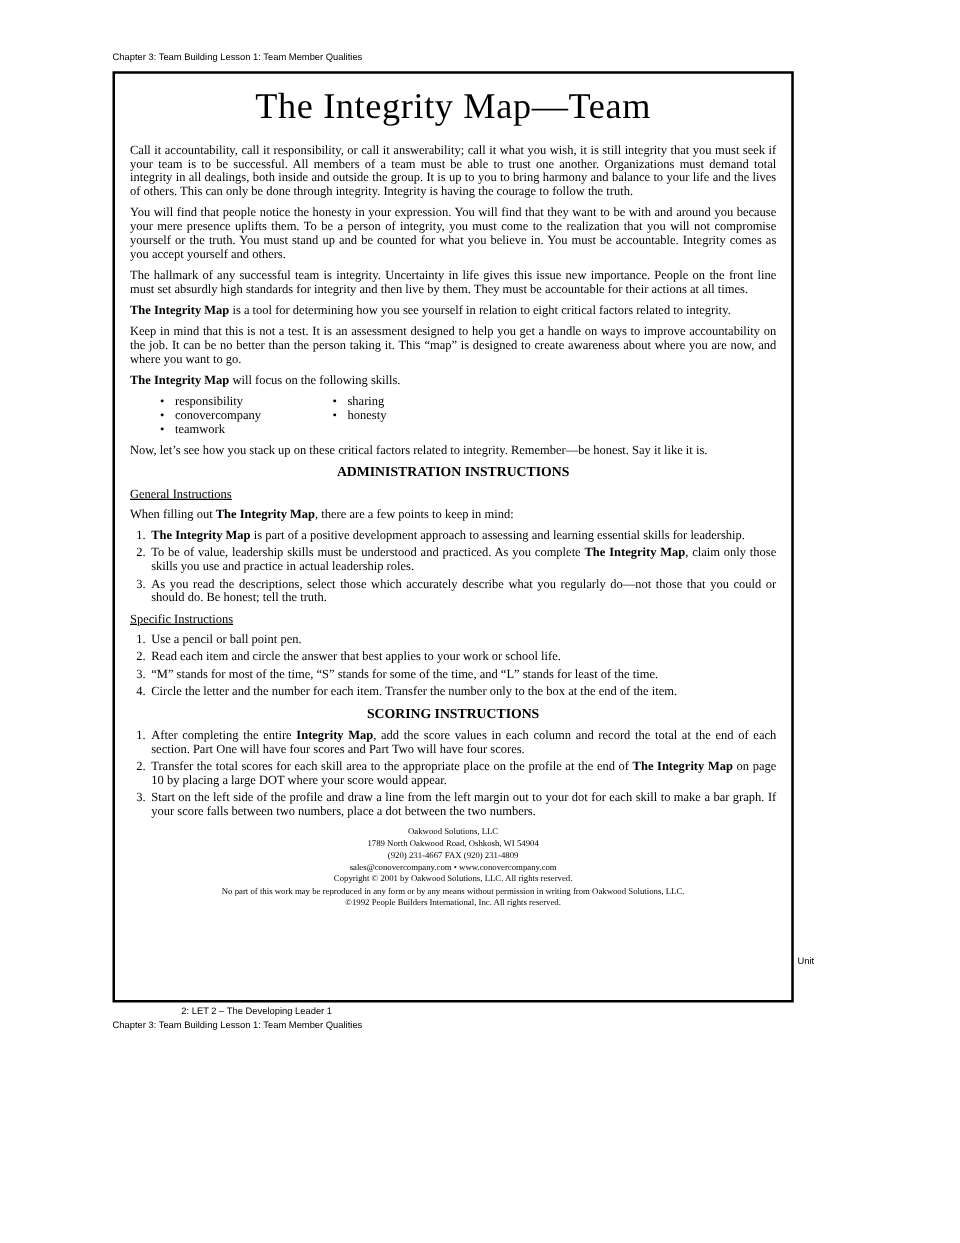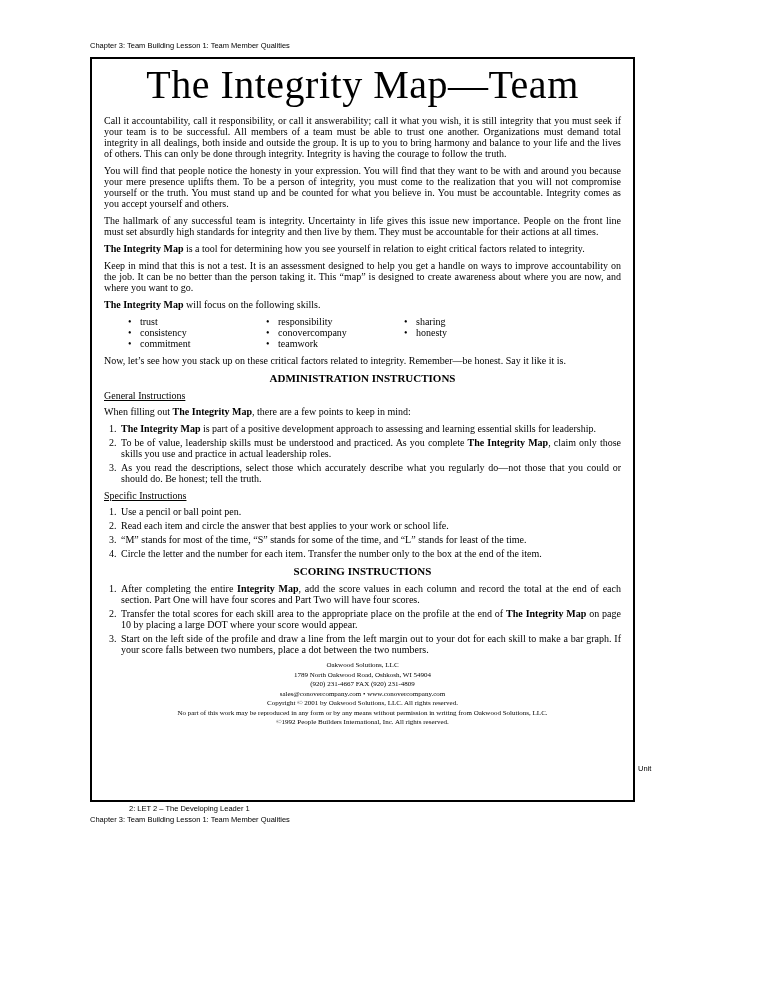--- a/index.html
+++ b/index.html
@@ -8,33 +8,33 @@
     position:relative; width:688px; height:994px;
     background:#ffffff; overflow:hidden; color:#000;
   }
   .meta-line {
     position:absolute;
     font-family:"Liberation Sans", sans-serif;
     font-size:7.5px; line-height:9px; color:#000; white-space:nowrap;
   }
   .hdr-top  { left:90px; top:41px; }
   .unit-tag { left:638px; top:764px; }
-  .ftr-1    { left:90px; top:804px;padding-left:39px; }
+  .ftr-1    { left:106px; top:804px;padding-left:39px; }
   .ftr-2    { left:90px; top:815px; }
 
   .doc {
     position:absolute; left:90px; top:57px; width:545px; height:745px;
     border:2px solid #000; background:#fff;
     padding:4px 12px 0 12px;
     font-family:"Liberation Serif", serif;
     font-size:10px; color:#000;
   }
   .doc-title {
     text-align:center; font-weight:400;
-    font-size:40px; line-height:44px;
+    font-size:29px; line-height:44px;
     margin:0 0 8px 0; letter-spacing:0.5px;
   }
   .doc p { text-align:justify; line-height:11px; margin:0 0 6px 0; }
   .sec-head { text-align:center; font-weight:700; font-size:11px; margin:5px 0 6px 0; }
   .subhead { text-decoration:underline; margin:2px 0 5px 0; }
 
   .skills { display:flex; margin:1px 0 6px 24px; line-height:11px; }
   .skills-col { display:flex; flex-direction:column; }
   .skills-col.c0 { width:138px; }
   .skills-col.c1 { width:138px; }
@@ -60,34 +60,20 @@
     <div class="doc-title">The Integrity Map—Team</div>
 
     <p>Call it accountability, call it responsibility, or call it answerability; call it what you wish, it is still integrity that you must seek if your team is to be successful. All members of a team must be able to trust one another. Organizations must demand total integrity in all dealings, both inside and outside the group. It is up to you to bring harmony and balance to your life and the lives of others. This can only be done through integrity. Integrity is having the courage to follow the truth.</p>
     <p>You will find that people notice the honesty in your expression. You will find that they want to be with and around you because your mere presence uplifts them. To be a person of integrity, you must come to the realization that you will not compromise yourself or the truth. You must stand up and be counted for what you believe in. You must be accountable. Integrity comes as you accept yourself and others.</p>
     <p>The hallmark of any successful team is integrity. Uncertainty in life gives this issue new importance. People on the front line must set absurdly high standards for integrity and then live by them. They must be accountable for their actions at all times.</p>
     <p><b>The Integrity Map</b> is a tool for determining how you see yourself in relation to eight critical factors related to integrity.</p>
     <p>Keep in mind that this is not a test. It is an assessment designed to help you get a handle on ways to improve accountability on the job. It can be no better than the person taking it. This “map” is designed to create awareness about where you are now, and where you want to go.</p>
     <p><b>The Integrity Map</b> will focus on the following skills.</p>
 
     <div class="skills">
-      <div class="skills-col c0">
-        <div class="skill">
-            <span class="blt"></span>
-            <span>trust</span>
-          </div>
-        <div class="skill">
-            <span class="blt"></span>
-            <span>consistency</span>
-          </div>
-        <div class="skill">
-            <span class="blt"></span>
-            <span>commitment</span>
-          </div>
-      </div>
       <div class="skills-col c1">
         <div class="skill">
             <span class="blt"></span>
             <span>responsibility</span>
           </div>
         <div class="skill">
             <span class="blt"></span>
             <span>conovercompany</span>
           </div>
         <div class="skill">

